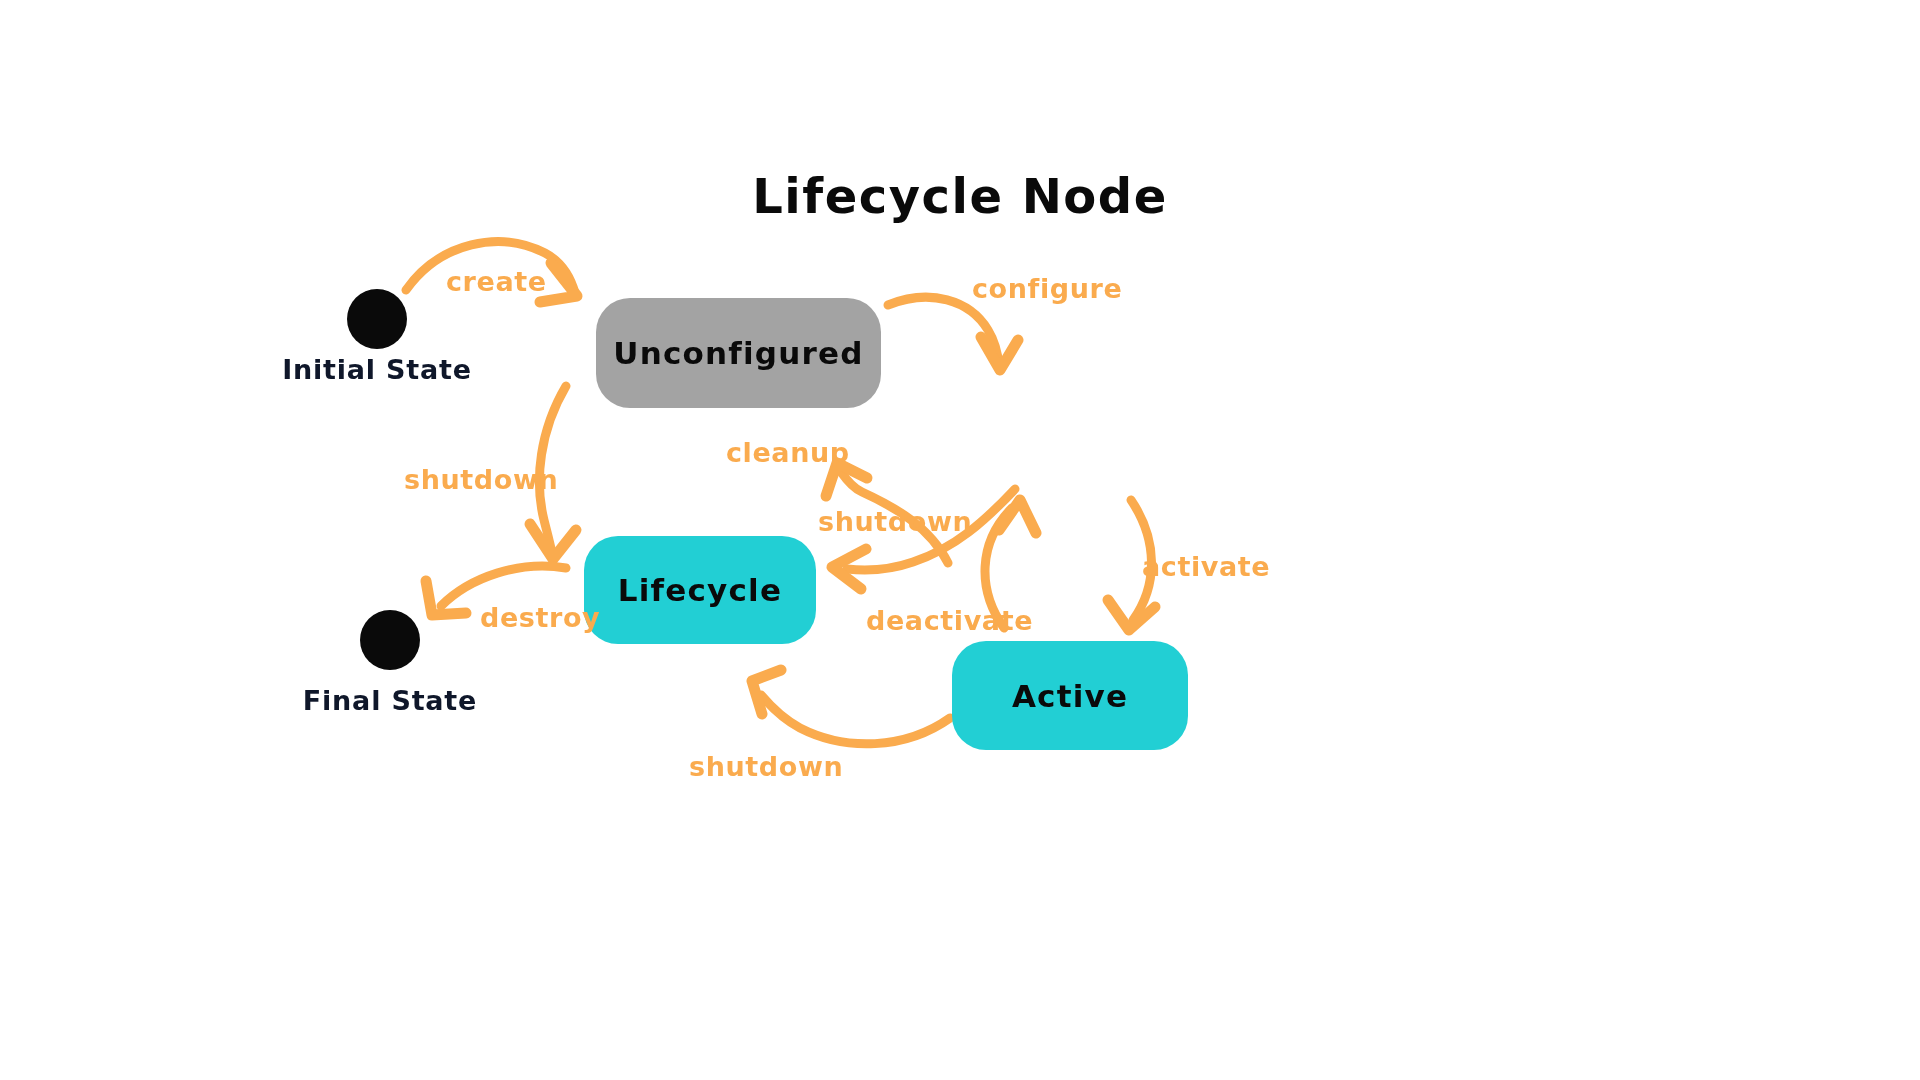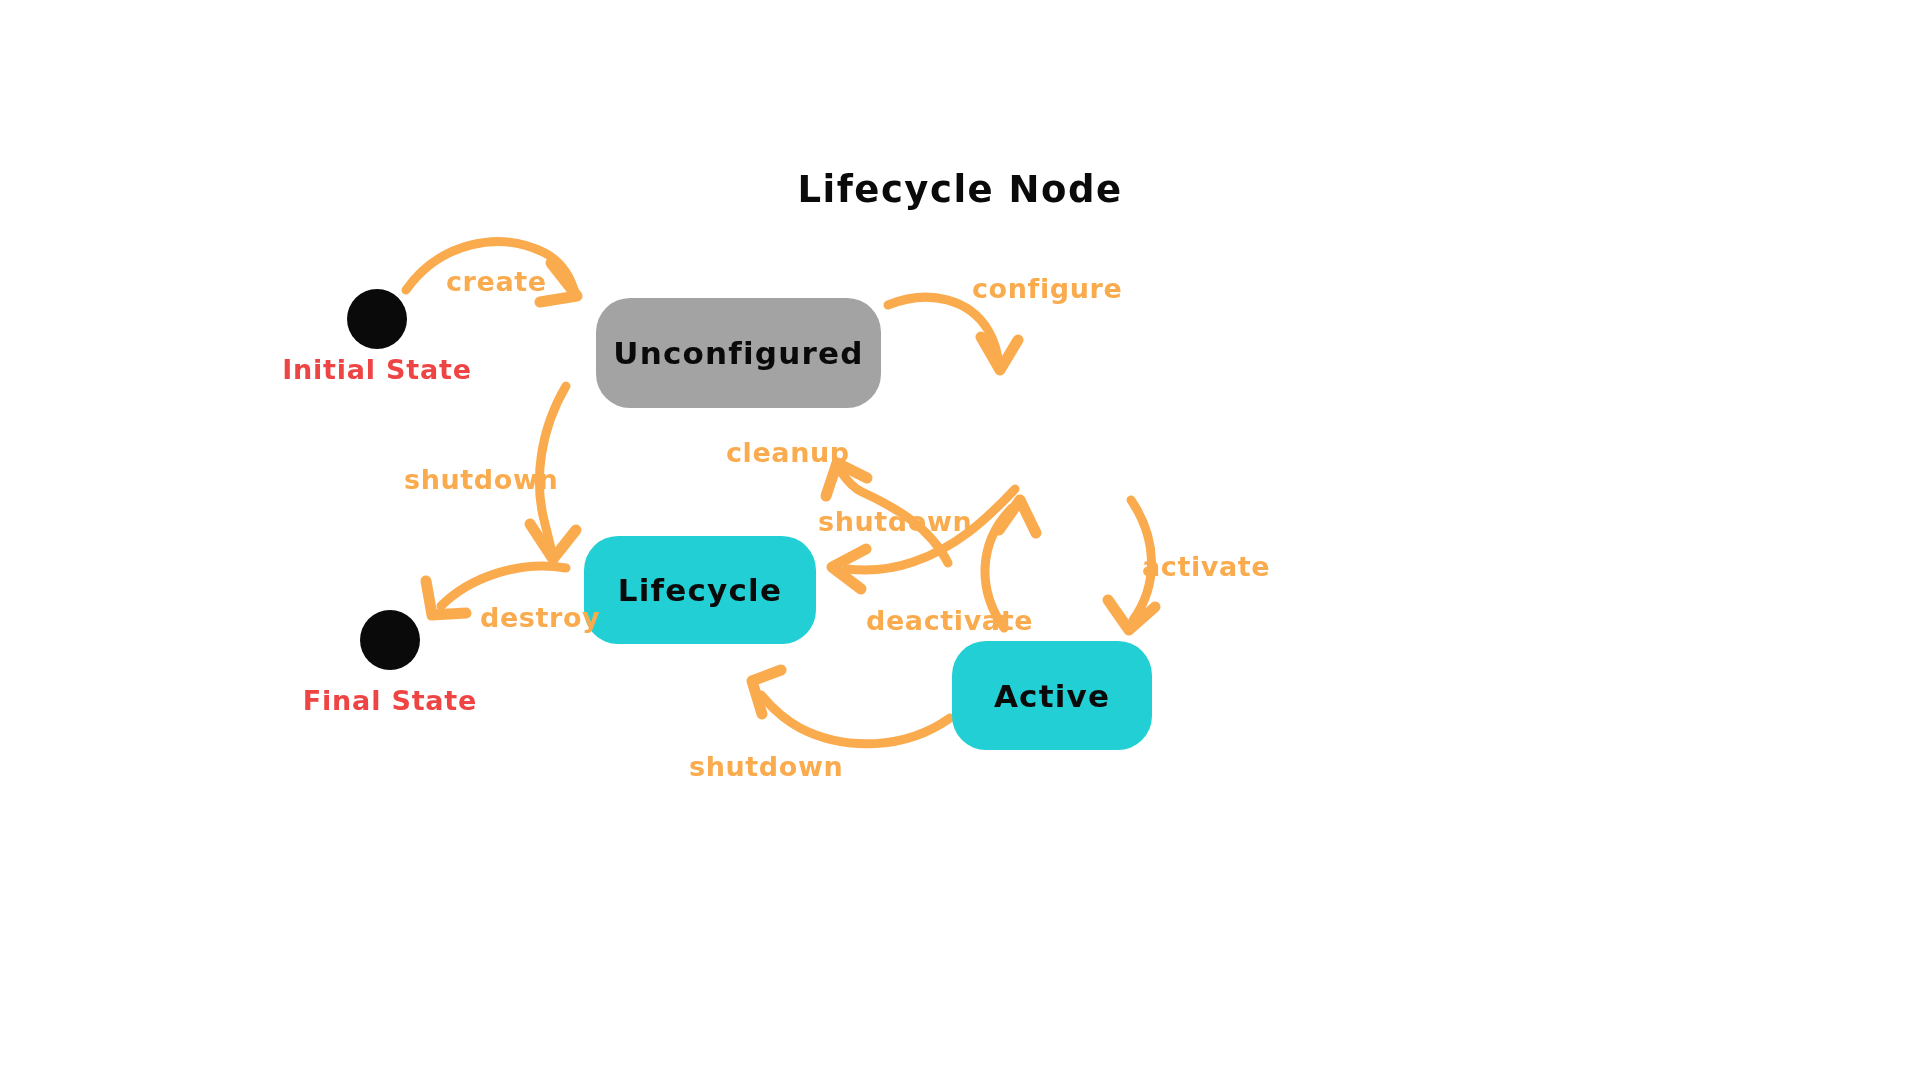--- a/index.html
+++ b/index.html
@@ -27,21 +27,21 @@
     height: 1080px;
   }
   .diagram-title {
     position: absolute;
     left: 0;
     top: 168px;
     width: 1920px;
     text-align: center;
     font-family: "DejaVu Sans", sans-serif;
     font-weight: bold;
-    font-size: 37px;
+    font-size: 48px;
     letter-spacing: 1.5px;
     color: #0a0a0a;
     white-space: nowrap;
   }
   .state-box {
     position: absolute;
     display: flex;
     align-items: center;
     justify-content: center;
     border-radius: 34px;
@@ -59,21 +59,21 @@
     position: absolute;
     border-radius: 50%;
     background: #0a0a0a;
   }
   .endpoint-label {
     position: absolute;
     font-family: "DejaVu Sans", sans-serif;
     font-weight: bold;
     font-size: 27px;
     letter-spacing: 0.8px;
-    color: #ef4444;
+    color: #0f172a;
     white-space: nowrap;
     text-align: center;
   }
   .edge-label {
     position: absolute;
     font-family: "DejaVu Sans", sans-serif;
     font-weight: bold;
     font-size: 27px;
     letter-spacing: 0.6px;
     color: #faab4e;
@@ -146,21 +146,21 @@
 
   <div class="state-box" style="left:596px; top:298px; width:285px; height:110px; background:#a3a3a3;">
     <span class="state-label">Unconfigured</span>
   </div>
 
 
   <div class="state-box" style="left:584px; top:536px; width:232px; height:108px; background:#22cfd4;">
     <span class="state-label">Lifecycle</span>
   </div>
 
-  <div class="state-box" style="left:952px; top:641px; width:200px; height:109px; background:#22cfd4;">
+  <div class="state-box" style="left:952px; top:641px; width:236px; height:109px; background:#22cfd4;">
     <span class="state-label">Active</span>
   </div>
 
   <div class="edge-label" style="left:446px; top:266px;">create</div>
 
   <div class="edge-label" style="left:972px; top:273px;">configure</div>
 
   <div class="edge-label" style="left:726px; top:437px;">cleanup</div>
 
   <div class="edge-label" style="left:404px; top:464px;">shutdown</div>

